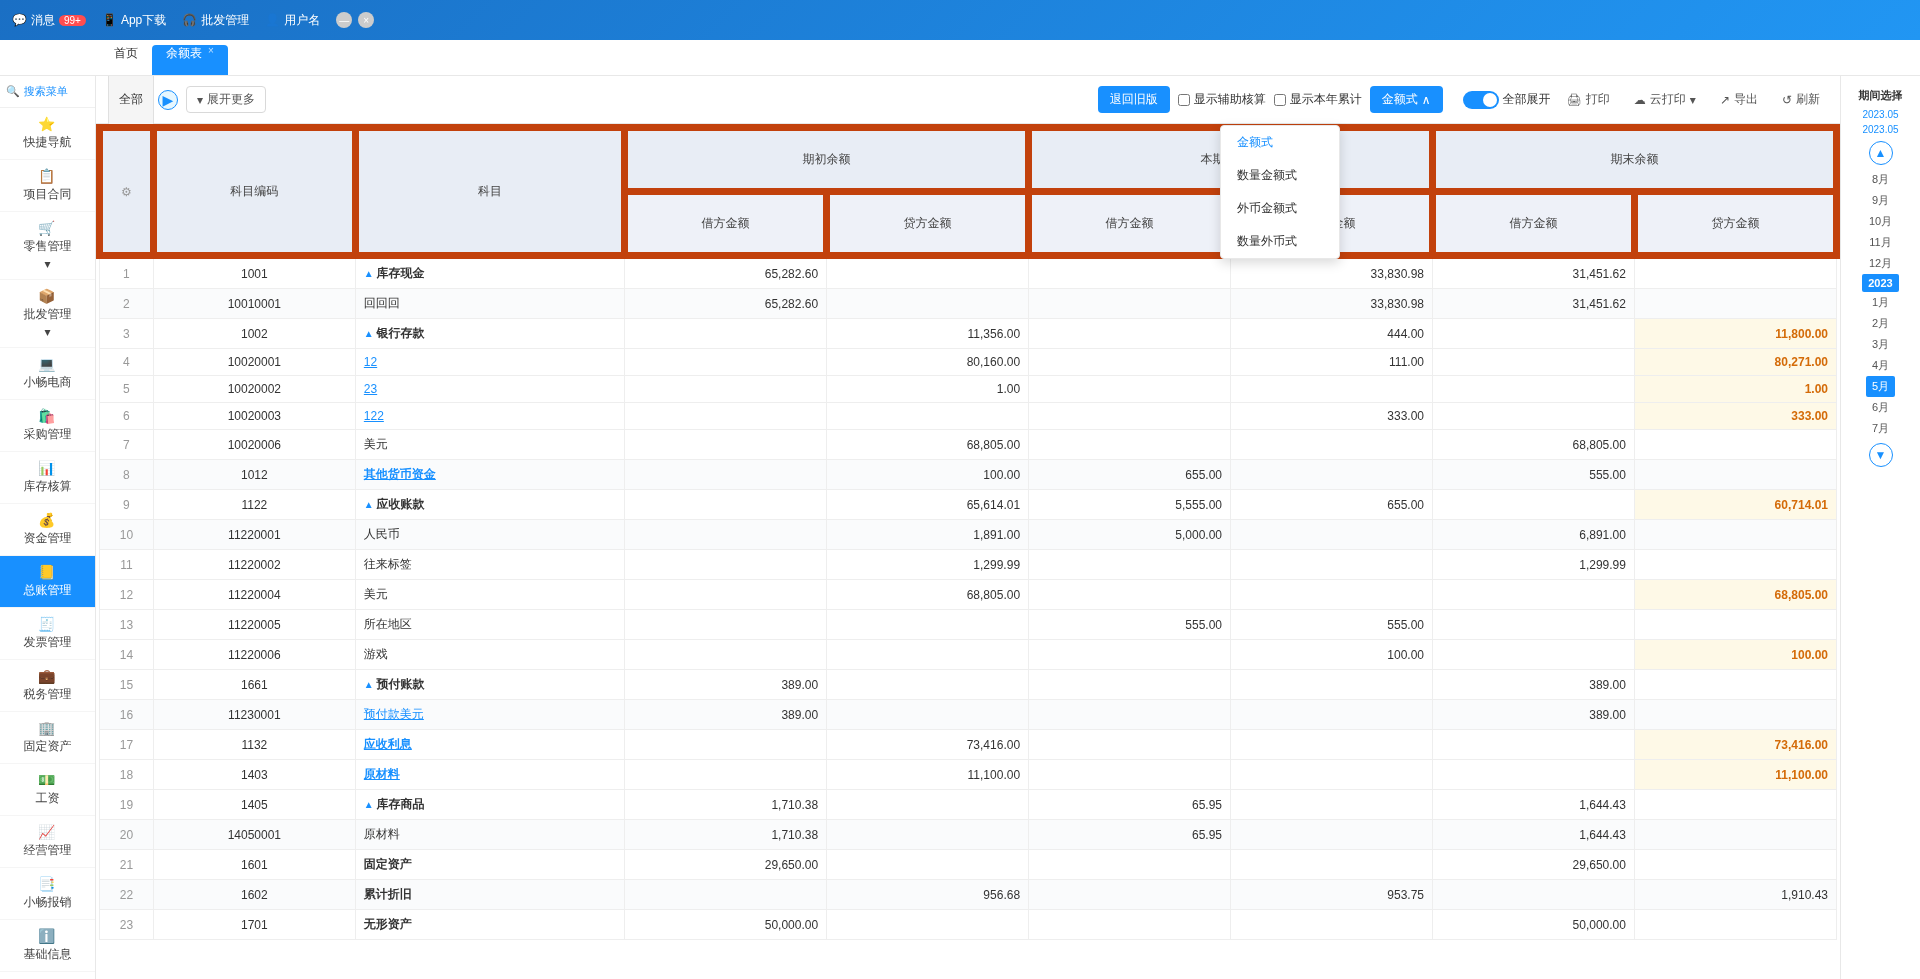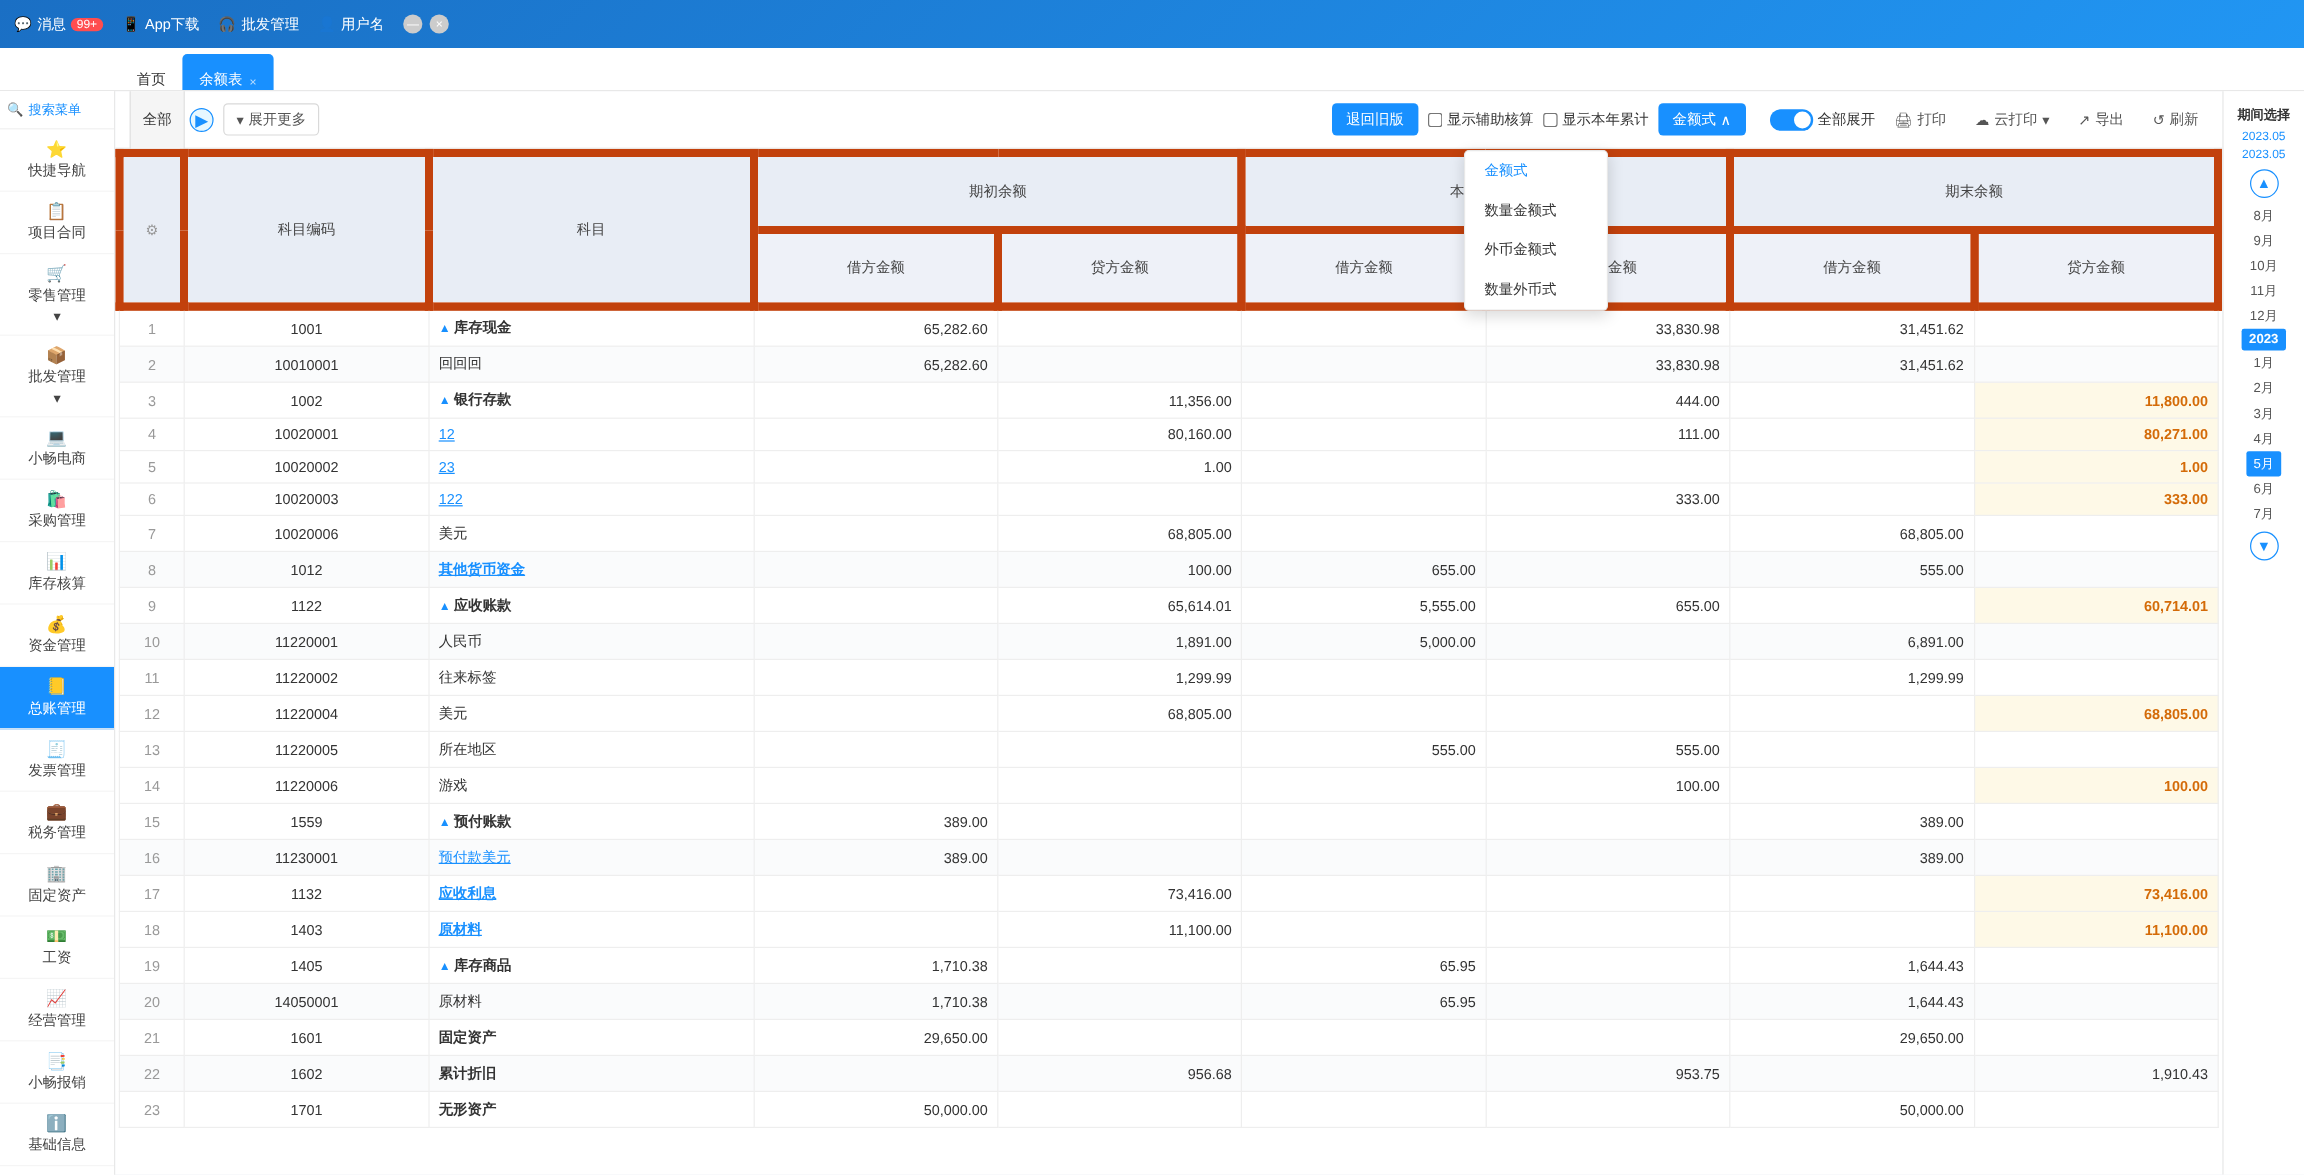--- a/index.html
+++ b/index.html
@@ -25,21 +25,21 @@
       background: #fff;
       border-bottom: 1px solid #e8e8e8;
       display: flex;
       align-items: flex-end;
       padding-left: 100px;
     }
     .tab-item {
       height: 30px;
       padding: 0 14px;
       display: flex;
-      align-items: flex-end;
+      align-items: flex-start;
       gap: 6px;
       font-size: 12px;
       cursor: pointer;
       border-radius: 4px 4px 0 0;
       color: #666;
     }
     .tab-item.home { color: #333; }
     .tab-item.active { background: #1890ff; color: white; }
     .tab-close { font-size: 10px; cursor: pointer; opacity: 0.7; }
 
@@ -161,21 +161,21 @@
       color: #333;
       white-space: nowrap;
     }
     .td-center { text-align: center; }
     .td-right { text-align: right; }
     .row-number { color: #999; text-align: center; }
     .settings-icon-cell { text-align: center; color: #999; }
 
     
     .right-panel {
-      width: 68px;
+      width: 80px;
       background: #fff;
       border-left: 1px solid #e8e8e8;
       display: flex;
       flex-direction: column;
       align-items: center;
       padding-top: 8px;
       font-size: 11px;
       color: #555;
     }
     .period-label { font-size: 11px; color: #333; font-weight: bold; writing-mode: horizontal-tb; padding: 4px 4px; text-align: center; }
@@ -545,21 +545,21 @@
               <td>游戏</td>
               <td class="td-right"></td>
               <td class="td-right"></td>
               <td class="td-right"></td>
               <td class="td-right">100.00</td>
               <td class="td-right"></td>
               <td class="td-right" style="background: rgb(254, 249, 231); color: rgb(212, 107, 8); font-weight: bold;">100.00</td>
             </tr>
             <tr>
               <td class="row-number td-center">15</td>
-              <td class="td-center">1559</td>
+              <td class="td-center">1661</td>
               <td><span style="color:#1890ff;font-size:10px;">▲ </span><strong>预付账款</strong></td>
               <td class="td-right">389.00</td>
               <td class="td-right"></td>
               <td class="td-right"></td>
               <td class="td-right"></td>
               <td class="td-right">389.00</td>
               <td class="td-right"></td>
             </tr>
             <tr>
               <td class="row-number td-center">16</td>

